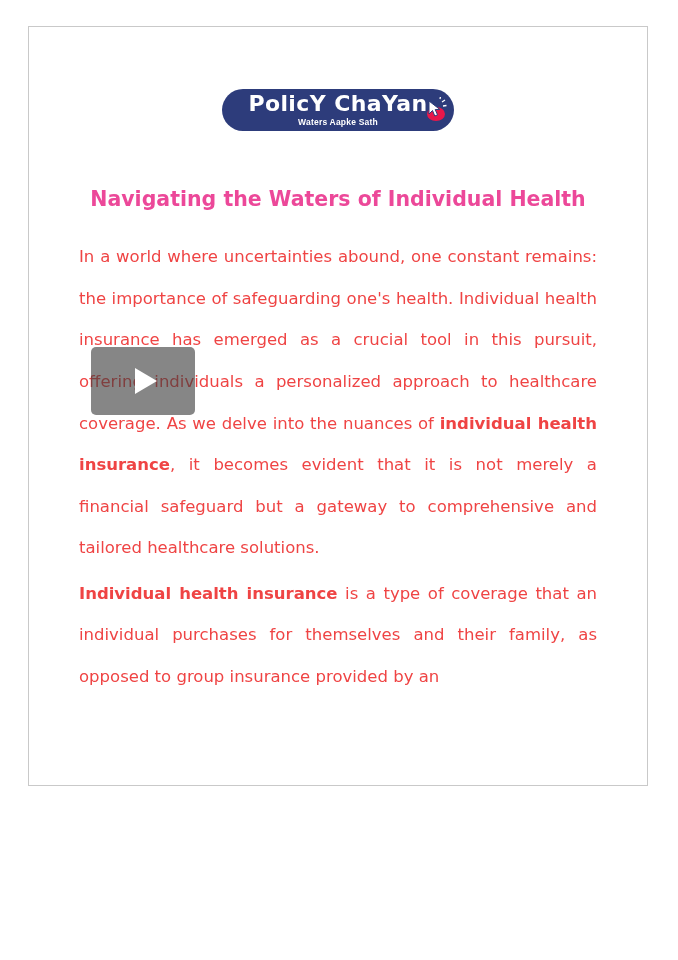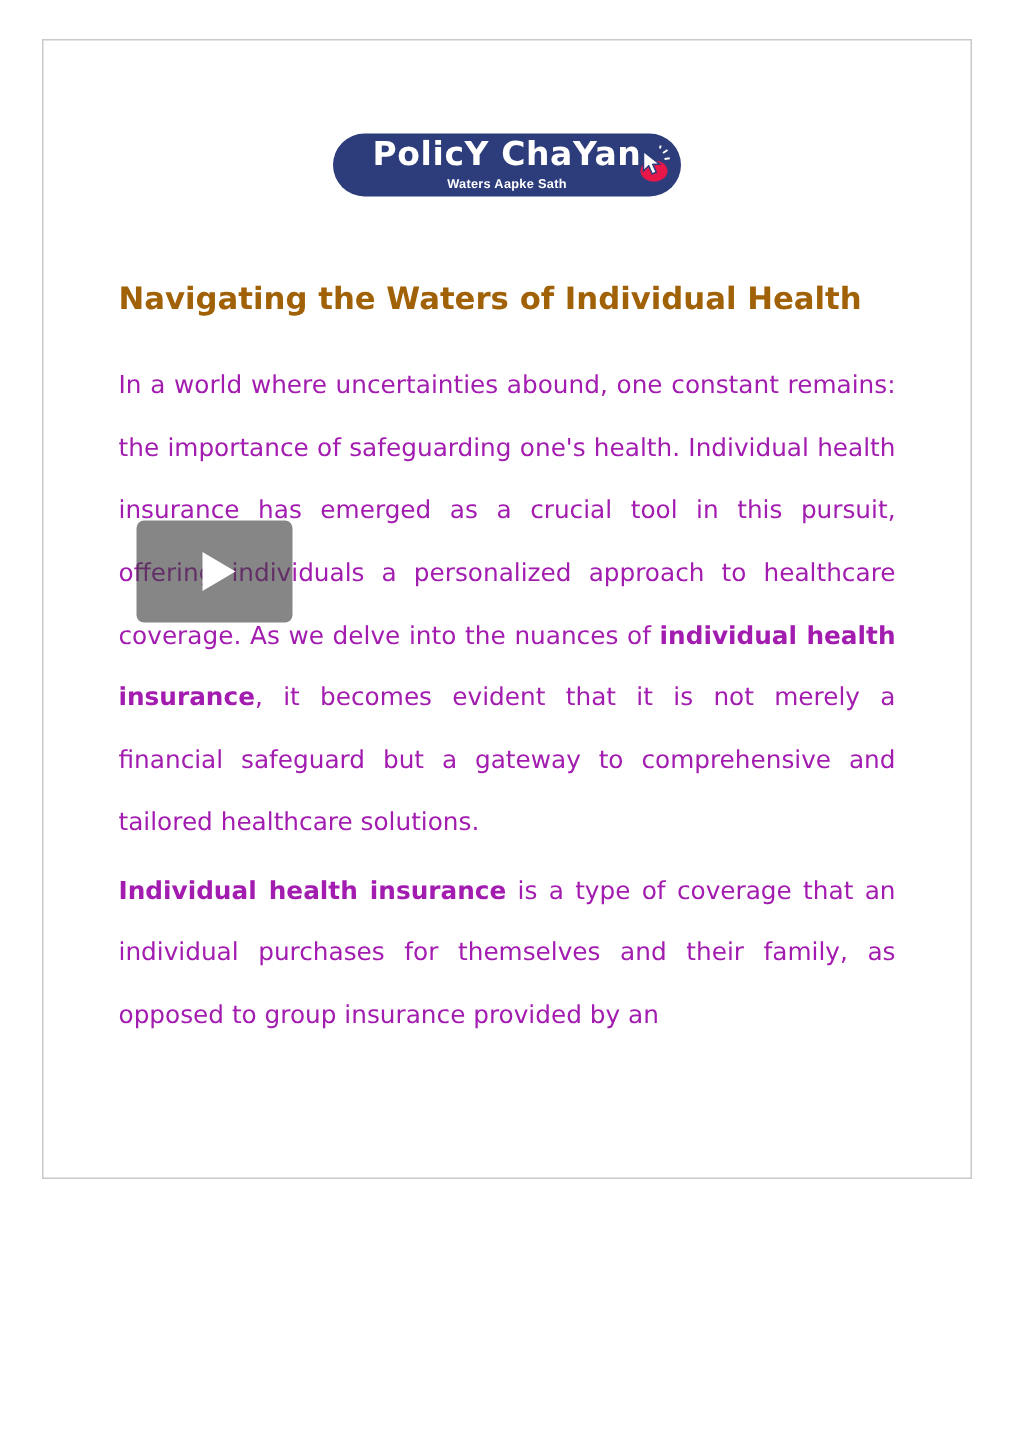--- a/index.html
+++ b/index.html
@@ -66,32 +66,33 @@
   }
   .logo-badge {
     position: absolute;
     right: 6px;
     top: 8px;
     width: 26px;
     height: 26px;
   }
   
   .doc-title {
+    text-align: center;
     font-size: 20.5px;
     font-weight: bold;
-    color: #a16207;
+    color: #ec4899;
     line-height: 2.4;
     margin: 0 0 12px 0;
     font-family: "DejaVu Sans", sans-serif;
   }
   
   .para {
     text-align: justify;
     font-size: 16.5px;
-    color: #a21caf;
+    color: #ef4444;
     line-height: 2.52;
     margin: 0 0 4px 0;
     font-family: "DejaVu Sans", sans-serif;
   }
   .para b { font-weight: bold; }
   .subhead {
     font-size: 16px;
     font-weight: bold;
     color: #111111;
     margin: 14px 0 2px 0;

